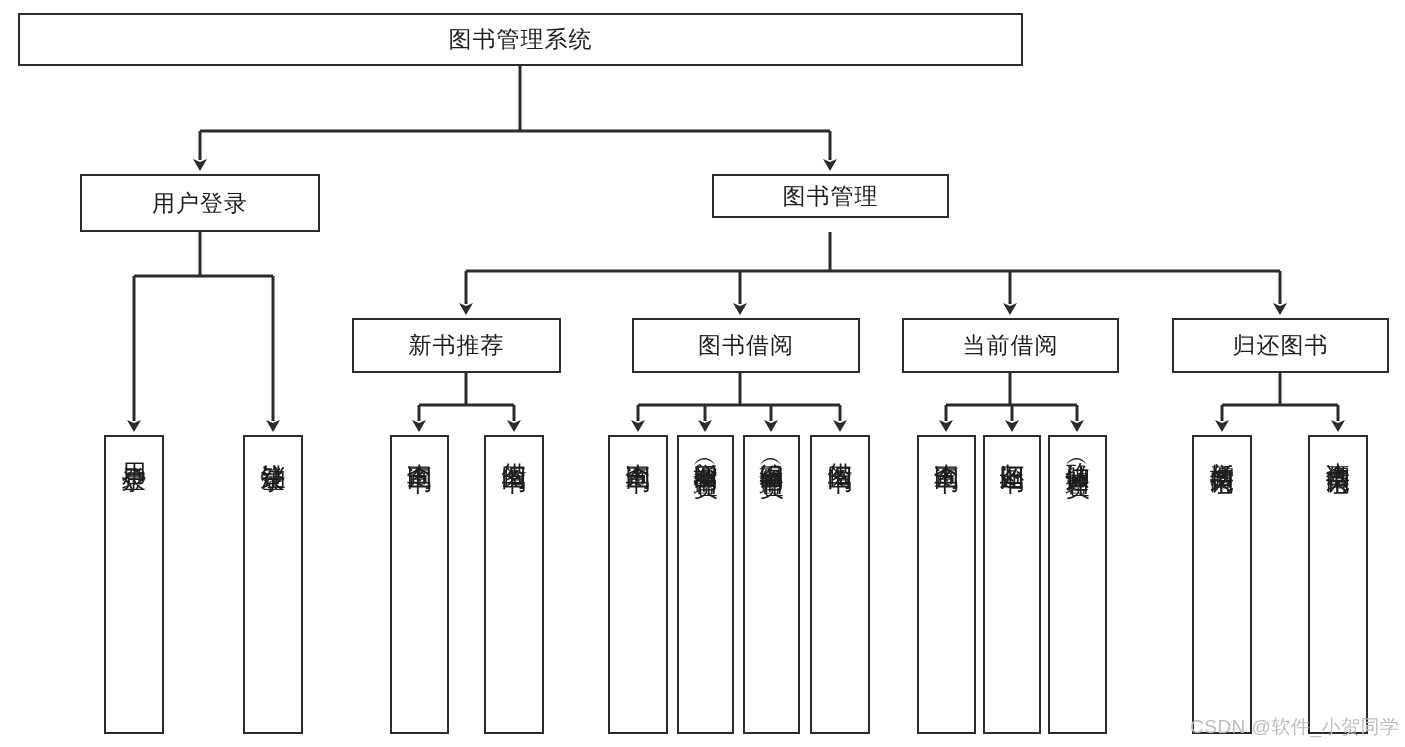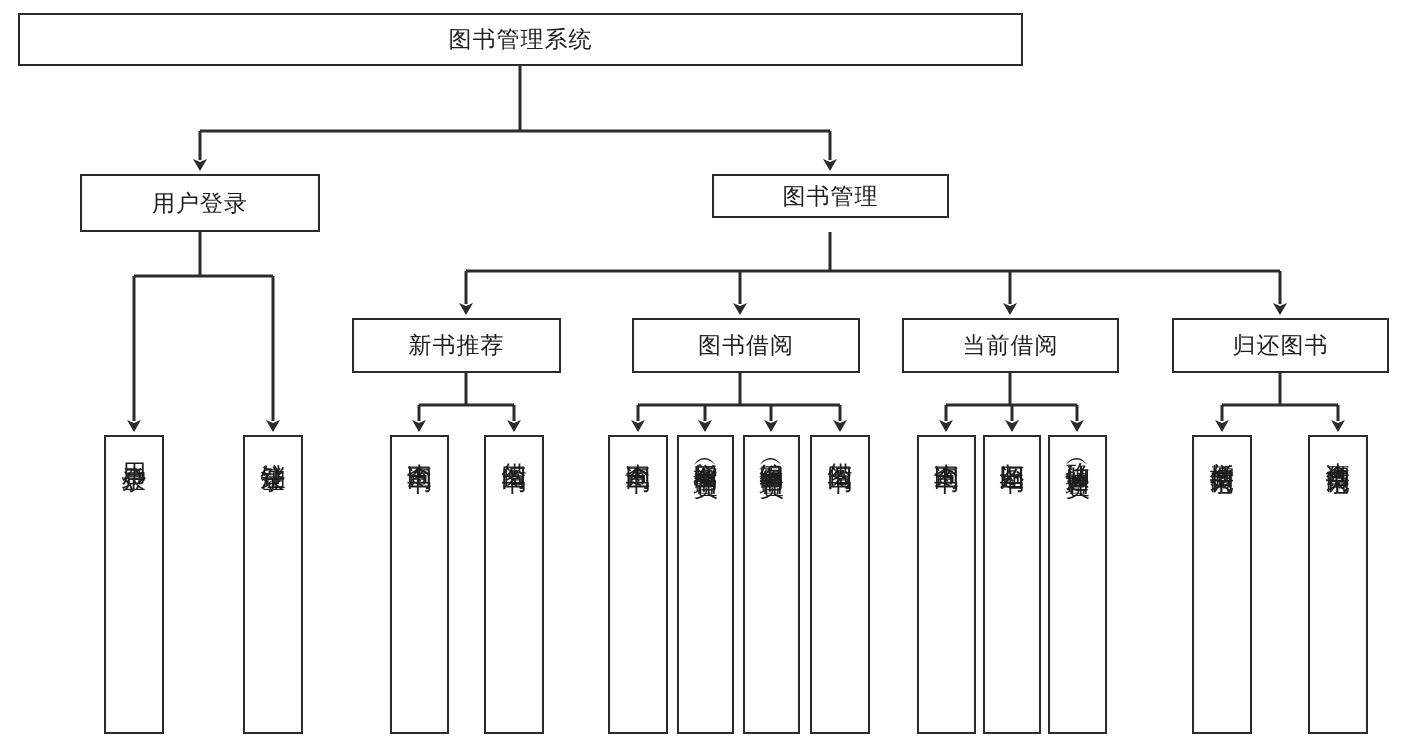--- a/index.html
+++ b/index.html
@@ -169,14 +169,15 @@
   <div class="node v narrow" id="n-lf-10" style="left: 1048px; top: 435px; width: 59px; height: 299px;">
     <span class="vtext">确认归还（管理员）</span>
   </div>
   <div class="node v narrow" id="n-lf-11" style="left: 1192px; top: 435px; width: 60px; height: 299px;">
     <span class="vtext">新增借阅记录</span>
   </div>
   <div class="node v narrow" id="n-lf-12" style="left: 1308px; top: 435px; width: 60px; height: 299px;">
     <span class="vtext">查询借阅记录</span>
   </div>
 
+  <div id="watermark">CSDN @软件_小贺同学</div>
 
 </div>
 
 </body></html>

